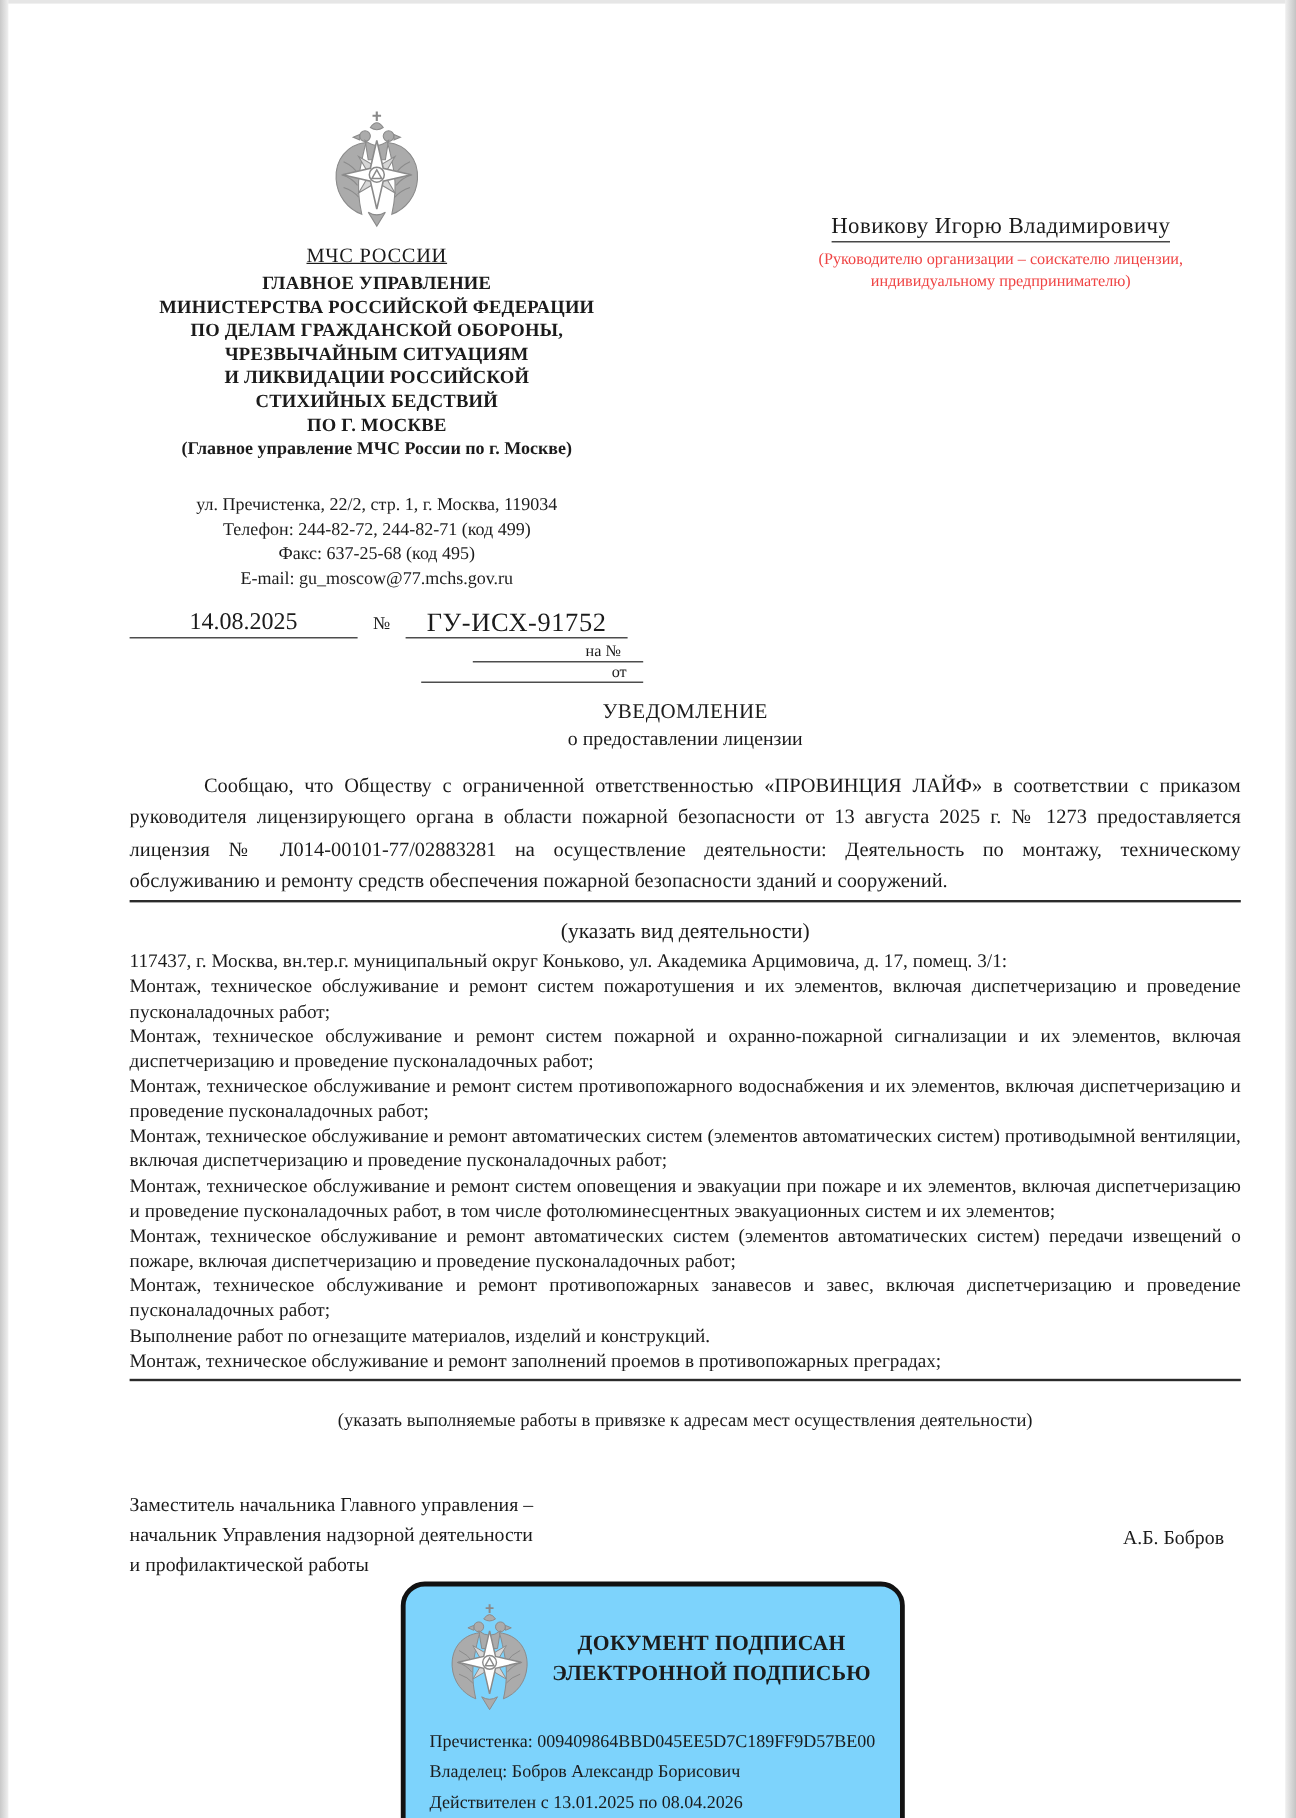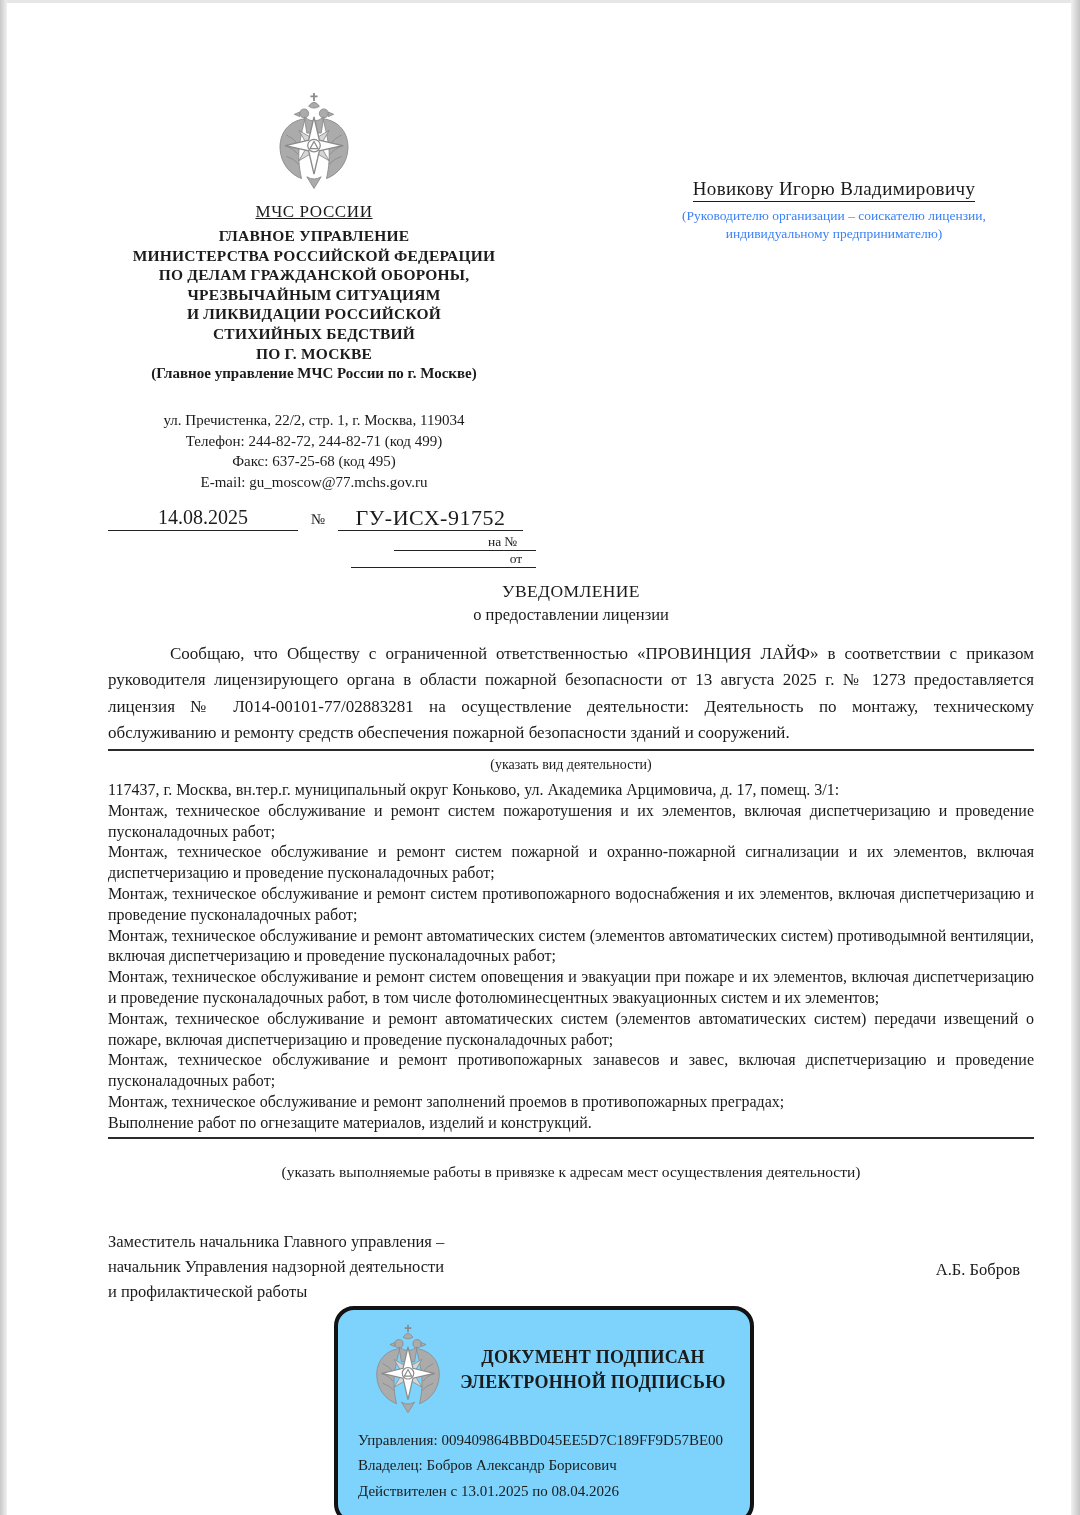--- a/index.html
+++ b/index.html
@@ -22,21 +22,21 @@
 
   .emblem { width:92px; height:100px; }
   .agency { display:inline-block; font-size:17px; margin-top:6px;
     text-decoration:underline; letter-spacing:.6px; }
   .org-lines { margin-top:4px; }
   .org-line { font-weight:bold; font-size:15.5px; line-height:19.6px; letter-spacing:.2px; }
   .org-paren { font-weight:bold; font-size:15px; line-height:19px; margin-top:1px; }
 
   .addressee-name { display:inline-block; font-size:19px; letter-spacing:.4px;
     border-bottom:1.6px solid #1b1b1b; padding-bottom:1px; }
-  .addressee-note { font-size:13.5px; line-height:18px; margin-top:5px; color:#3b82f6; }
+  .addressee-note { font-size:13.5px; line-height:18px; margin-top:5px; color:#ef4444; }
 
   .addr { margin-top:27px; font-size:15px; line-height:20.5px; }
 
   .ref { margin-left:108px; margin-top:13px; width:428px; }
   .ref-row { display:flex; align-items:flex-end; }
   .ref-date { width:190px; text-align:center; font-size:20px; line-height:24px;
     border-bottom:1.6px solid #222; padding-bottom:1px; }
   .ref-mid { width:40px; text-align:center; font-size:15px; padding-bottom:3px; }
   .ref-number { width:185px; text-align:center; font-size:22px; line-height:25px;
     border-bottom:1.6px solid #222; letter-spacing:.5px; }
@@ -46,21 +46,21 @@
   .ref-ot { width:40px; text-align:center; font-size:13.5px; margin-left:0px; }
   .blank2 { width:185px; border-bottom:1.4px solid #222; height:14px; }
 
   .content { width:926px; margin-left:108px; }
 
   .title { text-align:center; margin-top:27px; font-size:17.5px; line-height:24px; letter-spacing:.4px; }
   .subtitle { text-align:center; font-size:16.5px; line-height:23px; }
 
   .intro { margin-top:15px; font-size:17px; line-height:26.2px; text-align:justify;
     text-indent:62px; border-bottom:2.2px solid #2b2b2b; padding-bottom:3px; }
-  .caption { text-align:center; font-size:14px; line-height:21px; margin-top:3px; }
+  .caption { text-align:center; font-size:18px; line-height:21px; margin-top:14px; }
 
   .activities { margin-top:5px; font-size:16px; line-height:20.8px; text-align:justify;
     border-bottom:2.4px solid #2b2b2b; padding-bottom:3px; }
   .activities p { margin:0; }
   .caption2 { text-align:center; font-size:15.5px; line-height:21px; margin-top:22px; }
 
   .sig { display:flex; justify-content:space-between; align-items:flex-end; margin-top:47px; }
   .sig-pos { font-size:16.5px; line-height:25px; }
   .sig-name { font-size:16.5px; padding-right:14px; padding-bottom:24px;text-align:right; }
 
@@ -159,22 +159,22 @@
 
     <div class="activities">
       <p>117437, г. Москва, вн.тер.г. муниципальный округ Коньково, ул. Академика Арцимовича, д. 17, помещ. 3/1:</p>
       <p>Монтаж, техническое обслуживание и ремонт систем пожаротушения и их элементов, включая диспетчеризацию и проведение пусконаладочных работ;</p>
       <p>Монтаж, техническое обслуживание и ремонт систем пожарной и охранно-пожарной сигнализации и их элементов, включая диспетчеризацию и проведение пусконаладочных работ;</p>
       <p>Монтаж, техническое обслуживание и ремонт систем противопожарного водоснабжения и их элементов, включая диспетчеризацию и проведение пусконаладочных работ;</p>
       <p>Монтаж, техническое обслуживание и ремонт автоматических систем (элементов автоматических систем) противодымной вентиляции, включая диспетчеризацию и проведение пусконаладочных работ;</p>
       <p>Монтаж, техническое обслуживание и ремонт систем оповещения и эвакуации при пожаре и их элементов, включая диспетчеризацию и проведение пусконаладочных работ, в том числе фотолюминесцентных эвакуационных систем и их элементов;</p>
       <p>Монтаж, техническое обслуживание и ремонт автоматических систем (элементов автоматических систем) передачи извещений о пожаре, включая диспетчеризацию и проведение пусконаладочных работ;</p>
       <p>Монтаж, техническое обслуживание и ремонт противопожарных занавесов и завес, включая диспетчеризацию и проведение пусконаладочных работ;</p>
+      <p>Выполнение работ по огнезащите материалов, изделий и конструкций.</p>
       <p>Монтаж, техническое обслуживание и ремонт заполнений проемов в противопожарных преградах;</p>
-      <p>Выполнение работ по огнезащите материалов, изделий и конструкций.</p>
     </div>
     <div class="caption2">(указать выполняемые работы в привязке к адресам мест осуществления деятельности)</div>
 
     <div class="sig">
       <div class="sig-pos">
         <div>Заместитель начальника Главного управления –</div>
         <div>начальник Управления надзорной деятельности</div>
         <div>и профилактической работы</div>
       </div>
       <div class="sig-name">А.Б. Бобров</div>
@@ -205,19 +205,19 @@
           <path d="M50,28 L56,54 L82,60 L56,66 L50,92 L44,66 L18,60 L44,54 Z" fill="#ffffff" stroke="#8a8a8a" stroke-width="1.5"></path>
           <circle cx="50" cy="60" r="7" fill="#ffffff" stroke="#8a8a8a" stroke-width="1.4"></circle>
           <path d="M50,55.5 L54.5,63.5 H45.5 Z" fill="none" stroke="#8a8a8a" stroke-width="1.4"></path>
         </svg>
         <div class="stamp-title">
           <div>ДОКУМЕНТ ПОДПИСАН</div>
           <div>ЭЛЕКТРОННОЙ ПОДПИСЬЮ</div>
         </div>
       </div>
       <div class="stamp-lines">
-        <div>Управления: 009409864BBD045EE5D7C189FF9D57BE00</div>
+        <div>Пречистенка: 009409864BBD045EE5D7C189FF9D57BE00</div>
         <div>Владелец: Бобров Александр Борисович</div>
         <div>Действителен с 13.01.2025 по 08.04.2026</div>
       </div>
     </div>
   </div>
 </div>
 
 </body></html>

